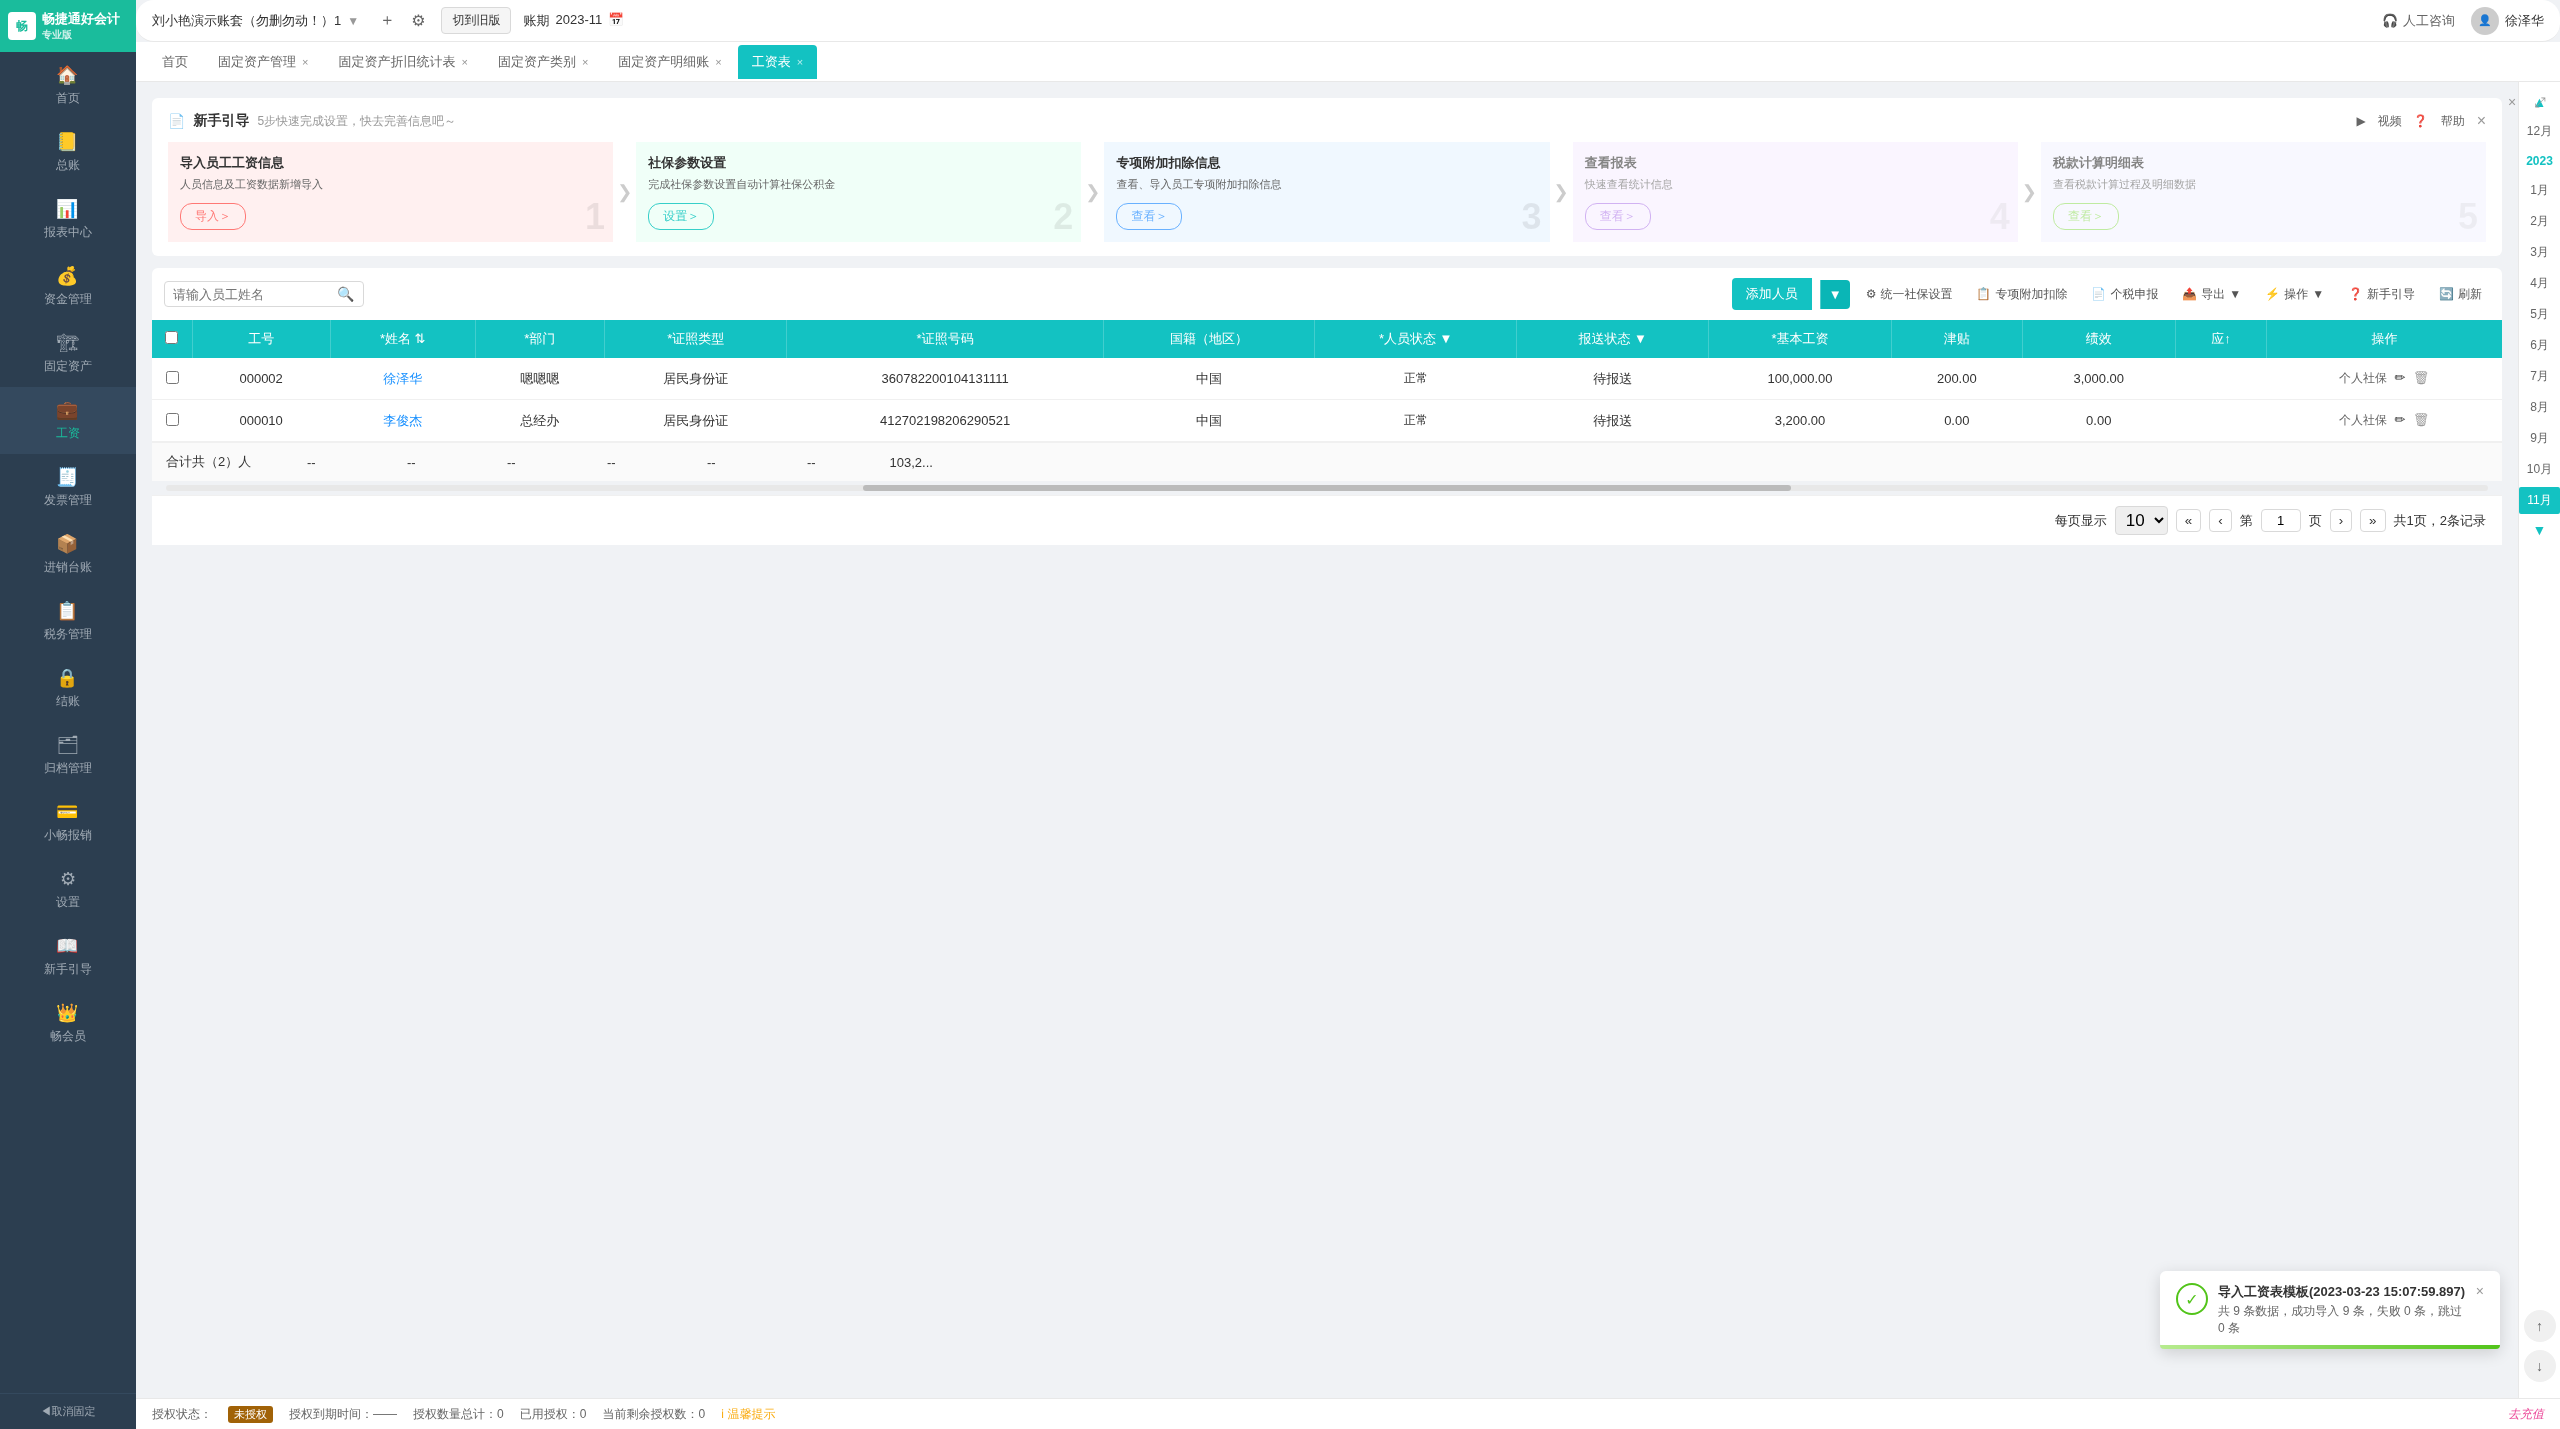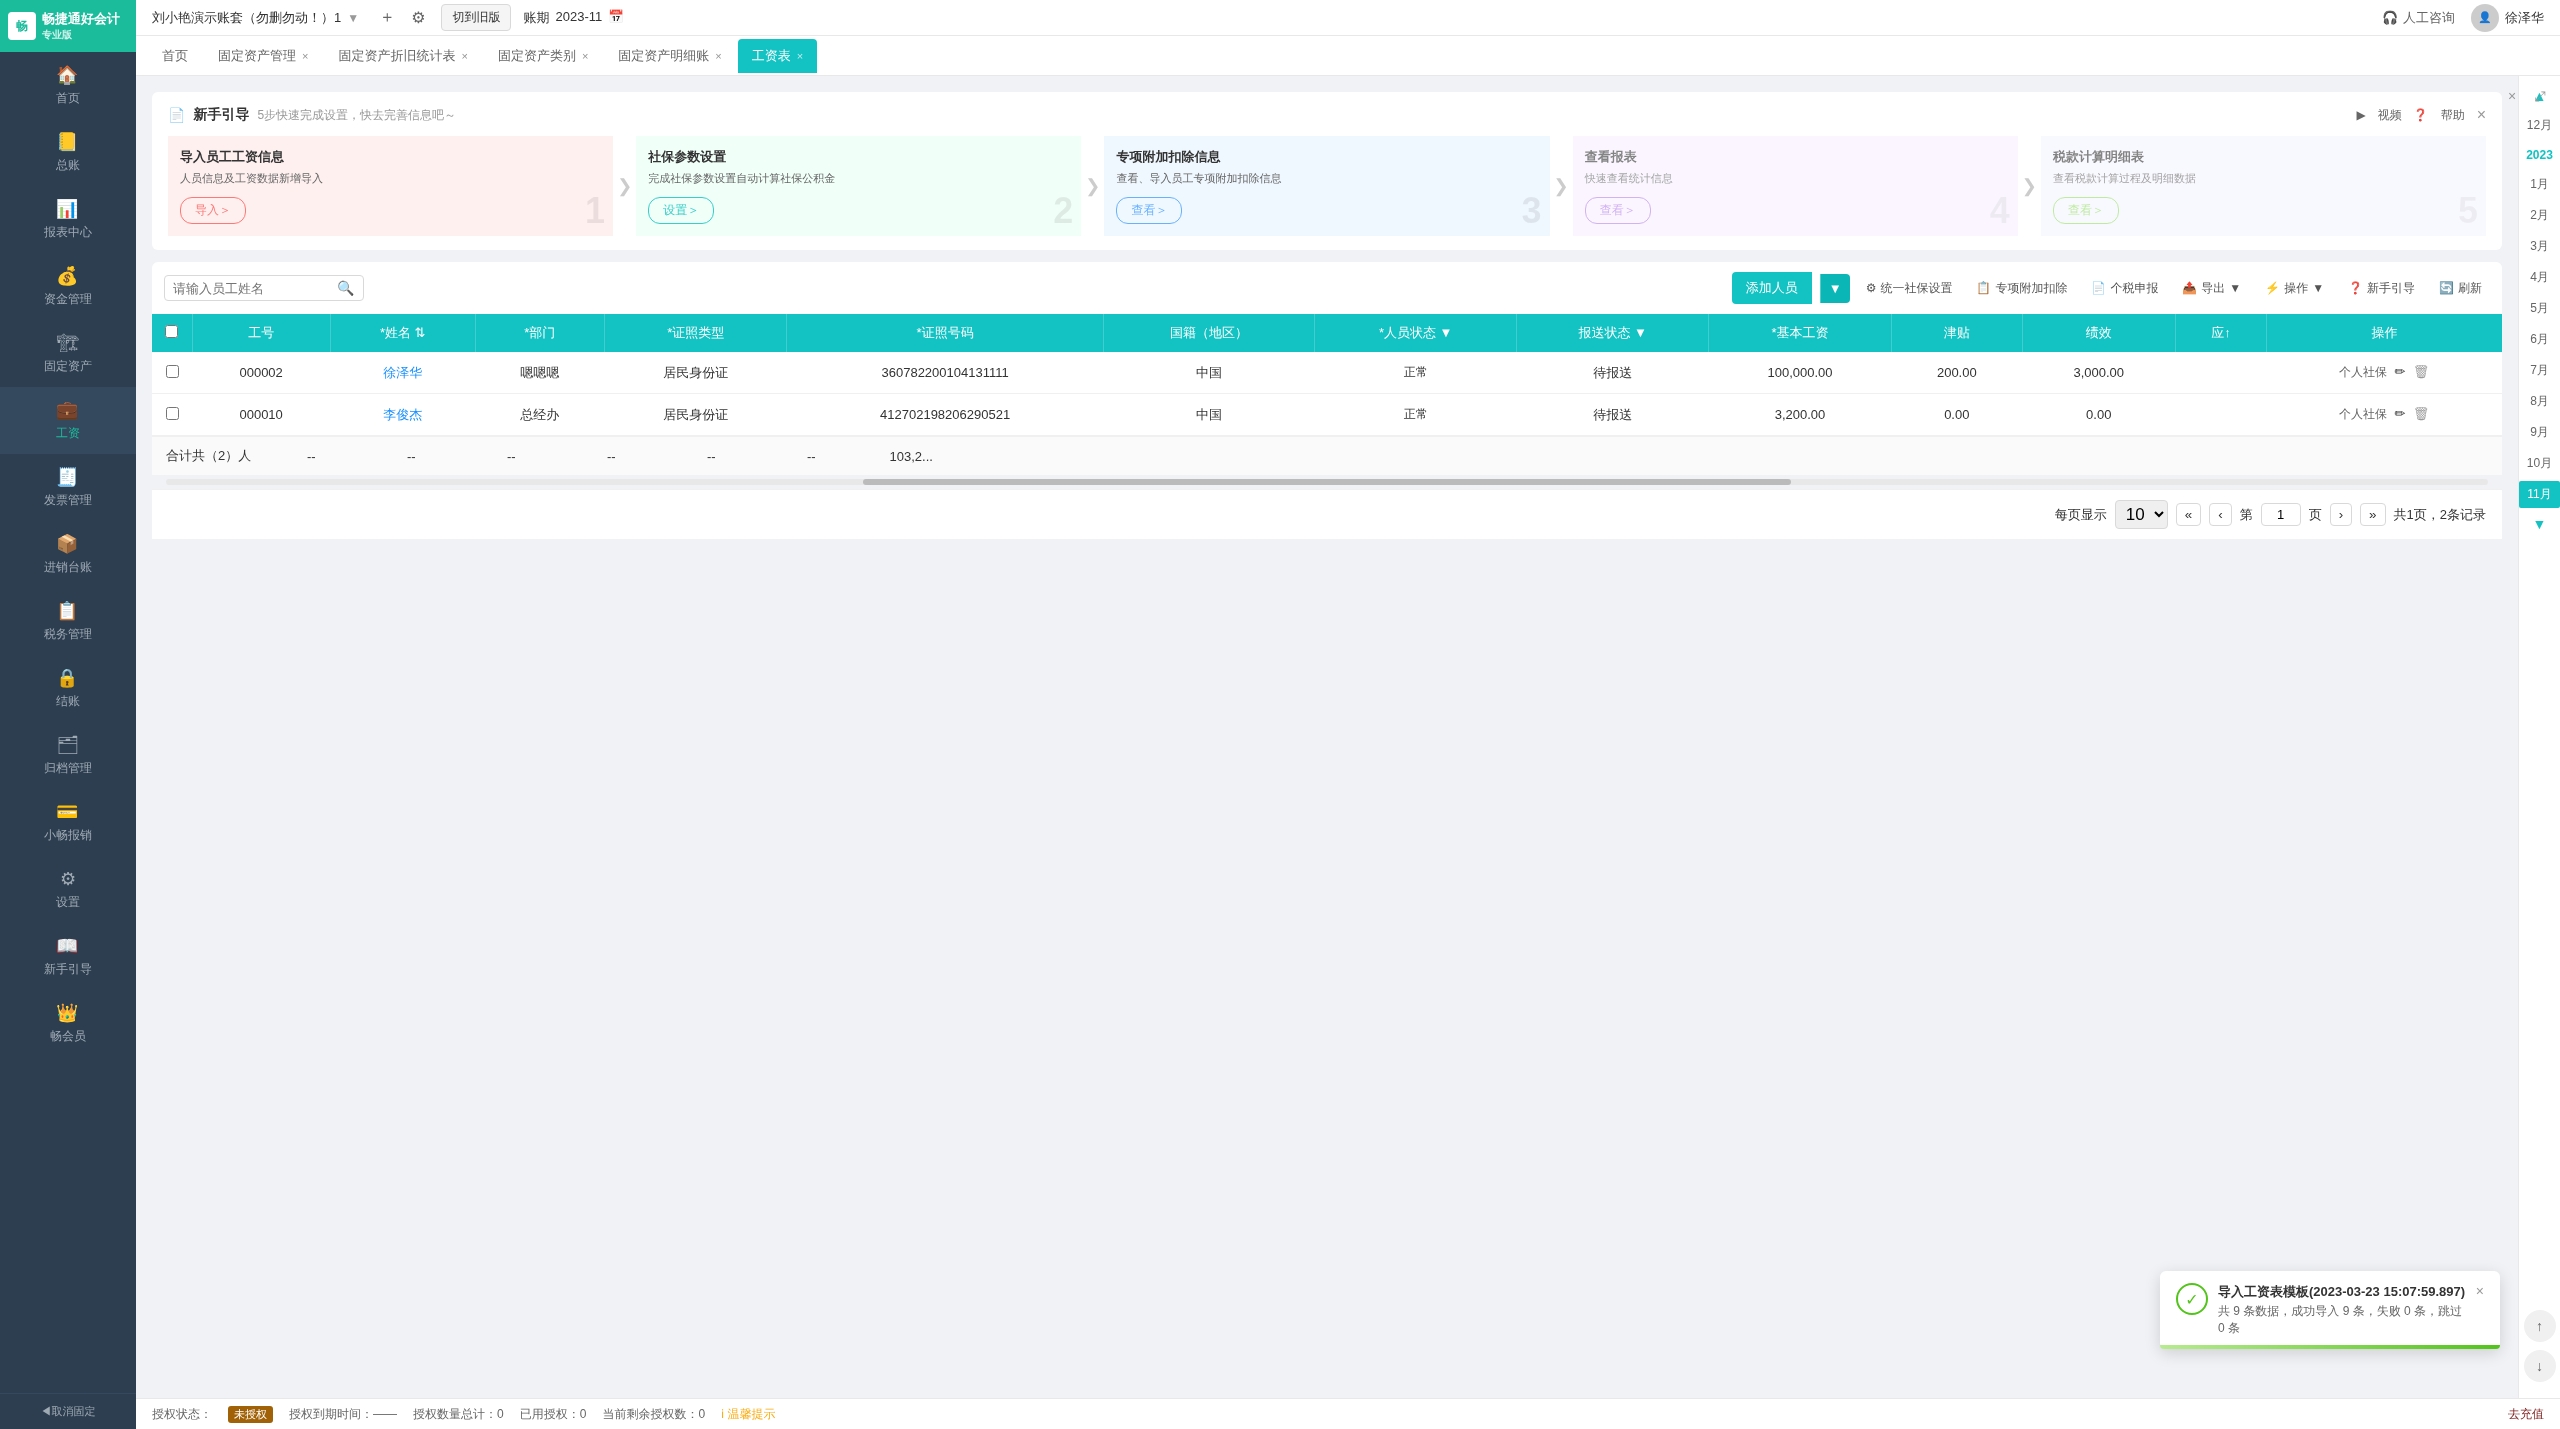--- a/index.html
+++ b/index.html
@@ -66,27 +66,28 @@
     .main-container {
       flex: 1;
       display: flex;
       flex-direction: column;
       overflow: hidden;
     }
 
     
     .topbar {
       background: white;
-      height: 36px;
+      height: 42px;
       display: flex;
       align-items: center;
       padding: 0 16px;
       border-bottom: 1px solid #e8e8e8;
       gap: 12px;
       flex-shrink: 0;
+      border-radius: 18px;
     }
     .topbar-account {
       display: flex;
       align-items: center;
       gap: 6px;
       font-size: 13px;
       color: #333;
     }
     .topbar-chevron { color: #999; font-size: 12px; }
     .topbar-actions {
@@ -446,21 +447,21 @@
       flex-shrink: 0;
     }
     .status-badge-unauth {
       background: #a16207;
       color: white;
       padding: 1px 6px;
       border-radius: 3px;
       font-size: 11px;
     }
     .status-warn { color: #faad14; }
-    .status-link { color: #7f1d1d; cursor: pointer; margin-left: auto; }
+    .status-link { color: #ec4899; cursor: pointer; margin-left: auto; font-style: italic; }
 
     
     .right-panel {
       width: 42px;
       background: white;
       border-left: 1px solid #e8e8e8;
       display: flex;
       flex-direction: column;
       align-items: center;
       padding: 8px 0;

